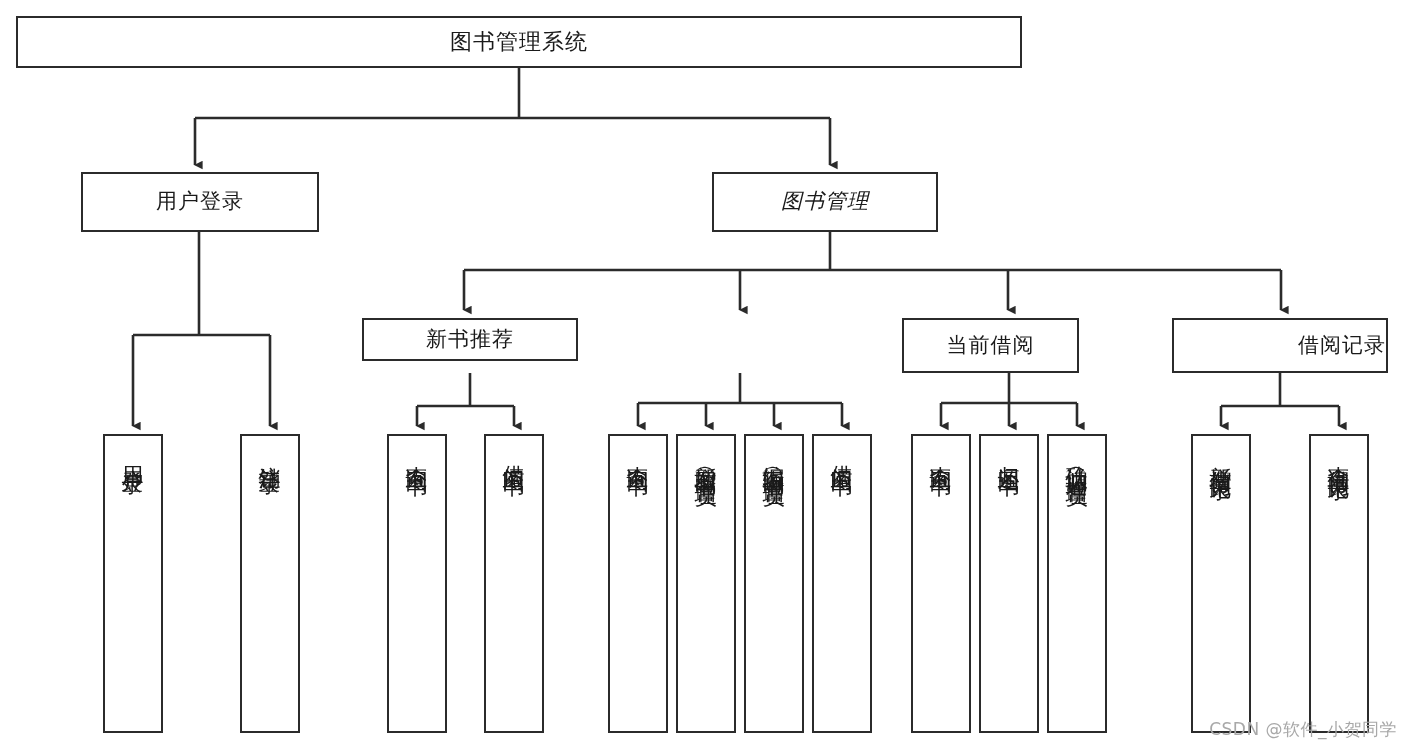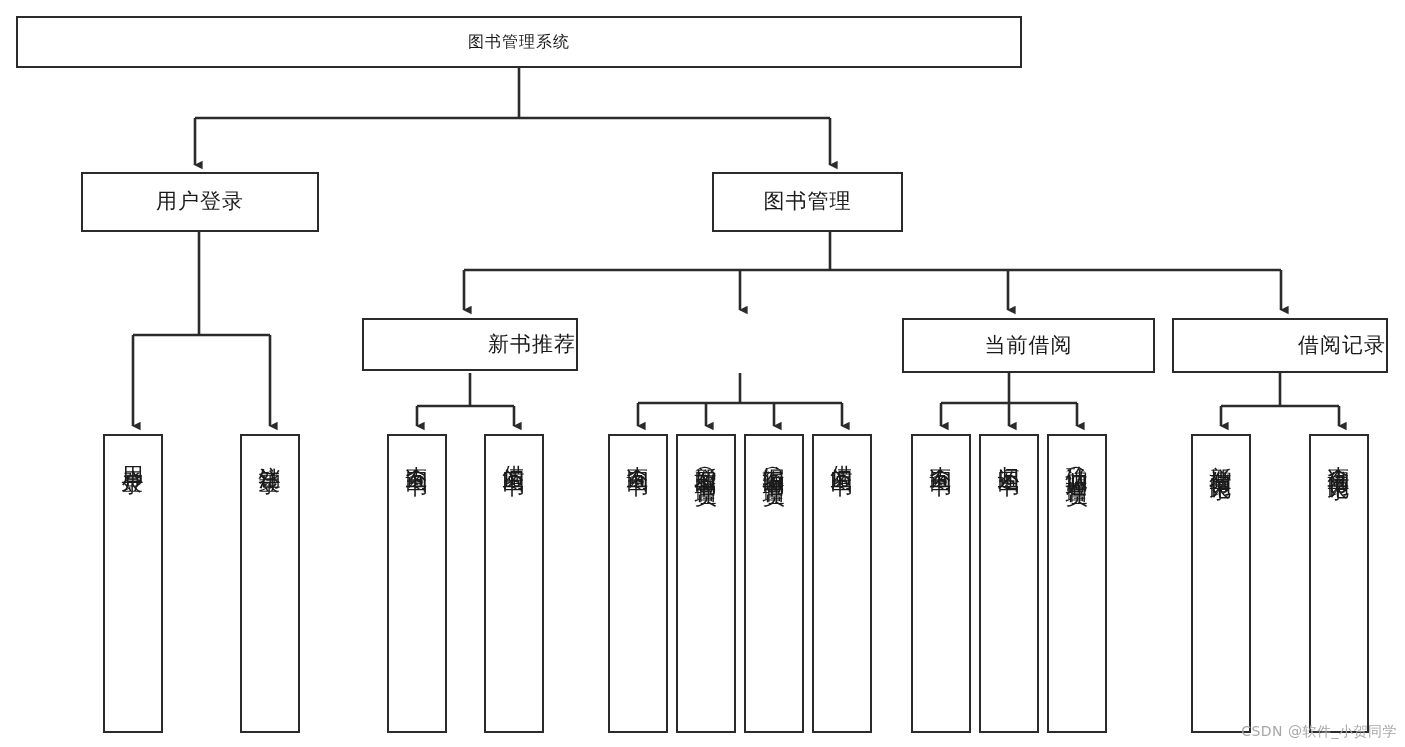--- a/index.html
+++ b/index.html
@@ -35,21 +35,21 @@
     align-items: center;
     justify-content: center;
     color: #1a1a1a;
   }
   .node.horiz {
     font-size: 21px;
     letter-spacing: 1px;
     line-height: 1.2;
   }
   .node.root {
-    font-size: 16px;
+    font-size: 22px;
   }
   .node.leaf {
     align-items: flex-start;
     padding-top: 12px;
   }
   .vtext {
     writing-mode: vertical-rl;
     text-orientation: upright;
     font-size: 22px;
     line-height: 1.32;
@@ -57,21 +57,21 @@
     color: #1a1a1a;
     white-space: nowrap;
   }
   .htext {
     white-space: nowrap;
   }
   .watermark {
     position: absolute;
     right: 8px;
     bottom: 6px;
-    font-size: 14px;
+    font-size: 17px;
     color: #a8a8a8;
     letter-spacing: 0.5px;
     white-space: nowrap;
     z-index: 5;
   }
 </style>
 </head>
 <body>
 
 <div id="canvas">
@@ -126,28 +126,28 @@
     </g>
   </svg>
 
   <div class="node horiz root" style="left:16px; top:16px; width:1006px; height:52px;">
     <span class="htext">图书管理系统</span>
   </div>
 
   <div class="node horiz" style="left:81px; top:172px; width:238px; height:60px;">
     <span class="htext">用户登录</span>
   </div>
-  <div class="node horiz" style="left:712px; top:172px; width:191px; height:60px;">
+  <div class="node horiz" style="left:712px; top:172px; width:226px; height:60px;font-style:italic;">
     <span class="htext">图书管理</span>
   </div>
 
-  <div class="node horiz" style="left:362px; top:318px; width:216px; height:53px;justify-content:flex-end;">
+  <div class="node horiz" style="left:362px; top:318px; width:216px; height:43px;">
     <span class="htext">新书推荐</span>
   </div>
-  <div class="node horiz" style="left:902px; top:318px; width:253px; height:55px;">
+  <div class="node horiz" style="left:902px; top:318px; width:177px; height:55px;">
     <span class="htext">当前借阅</span>
   </div>
   <div class="node horiz" style="left:1172px; top:318px; width:216px; height:55px;justify-content:flex-end;">
     <span class="htext">借阅记录</span>
   </div>
 
   <div class="node leaf" style="left:103px; top:434px; width:60px; height:299px;">
     <span class="vtext">用户登录</span>
   </div>
   <div class="node leaf" style="left:240px; top:434px; width:60px; height:299px;">

